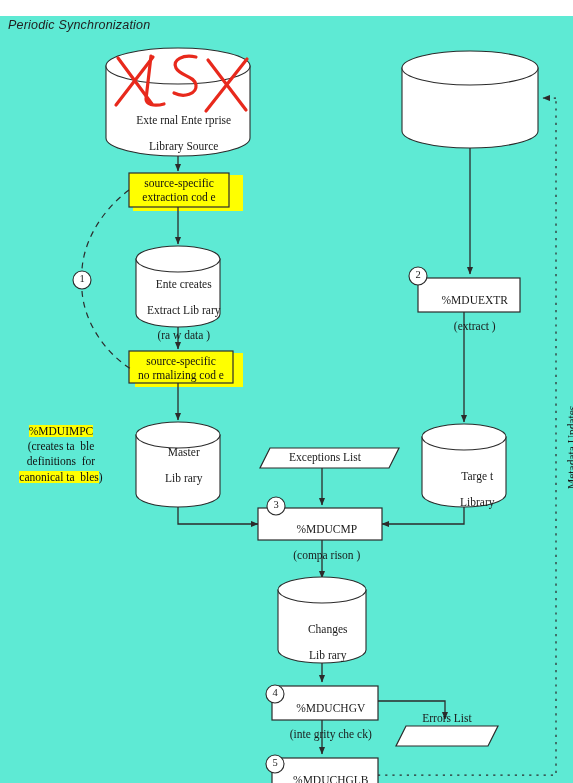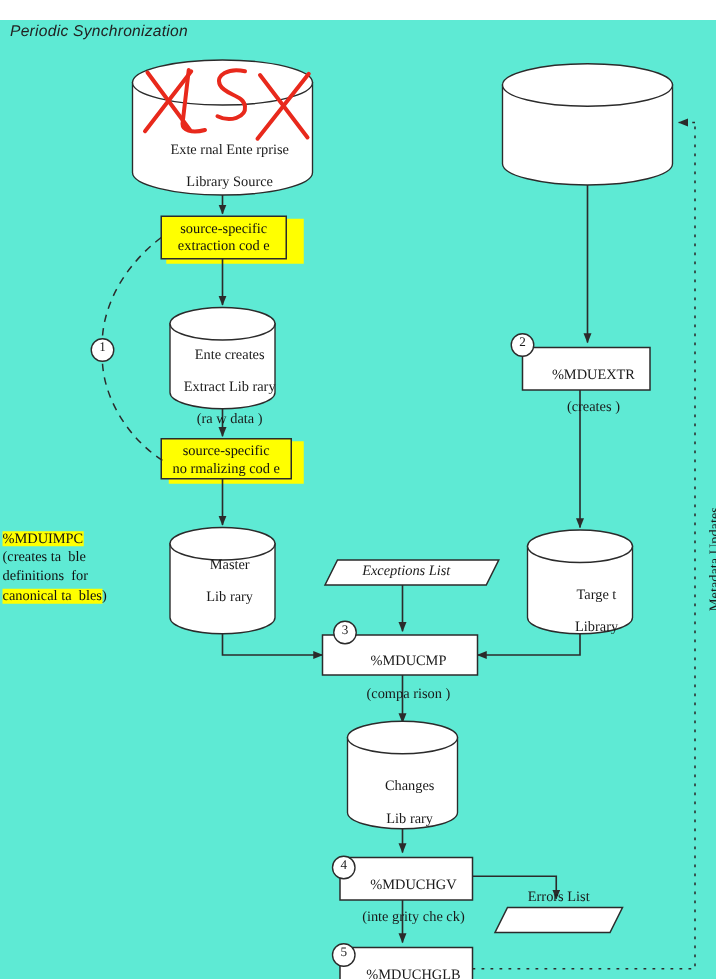--- a/index.html
+++ b/index.html
@@ -53,21 +53,21 @@
     line-height: 1.25;
     font-family: "Liberation Serif", serif;
     font-size: 11.5px;
     color: #111111;
   }
   .hl {
     background: #ffff00;
   }
   .note-block {
     position: absolute;
-    text-align: left;
+    text-align: center;
     line-height: 1.32;
     font-family: "Liberation Serif", serif;
     font-size: 11.5px;
     color: #111111;
   }
   .note-block div { white-space: pre; }
   .vert-label {
     position: absolute;
     font-family: "Liberation Serif", serif;
     font-size: 11.5px;
@@ -235,27 +235,27 @@
   <div class="lbl" style="left:424px; top:441px; width:95px;">
     <span>Targe t</span><br>
     <span>Library</span>
   </div>
 
   <div class="lbl" style="left:282px; top:594px; width:80px;">
     <span>Changes</span><br>
     <span>Lib rary</span>
   </div>
 
-  <div class="lbl" style="left:265px; top:435px; width:120px;font-style:italic;">Exceptions List</div>
+  <div class="lbl" style="left:265px; top:435px; width:120px;">Exceptions List</div>
 
   <div class="lbl" style="left:403px; top:696px; width:88px;">Errors List</div>
 
   <div class="lbl" style="left:418px; top:265px; width:102px;">
     <span>%MDUEXTR</span><br>
-    <span>(creates )</span>
+    <span>(extract )</span>
   </div>
 
   <div class="lbl" style="left:260px; top:494px; width:122px;">
     <span>%MDUCMP</span><br>
     <span>(compa rison )</span>
   </div>
 
   <div class="lbl" style="left:272px; top:673px; width:106px;">
     <span>%MDUCHGV</span><br>
     <span>(inte grity che ck)</span>

